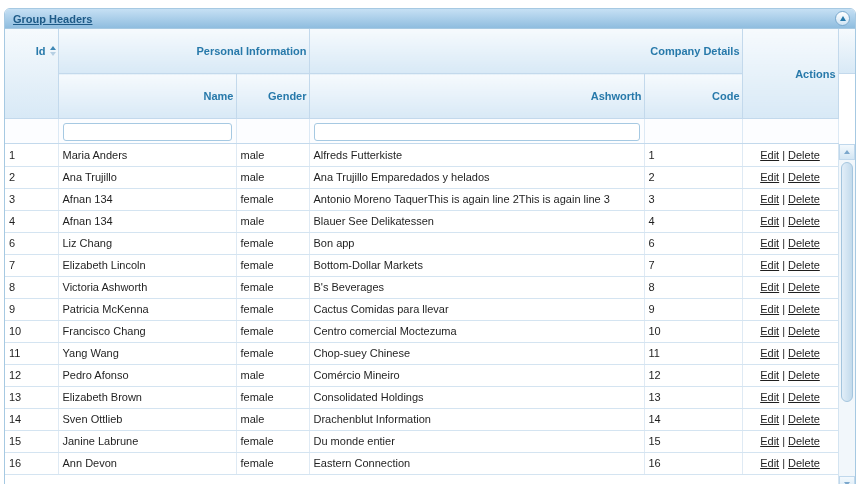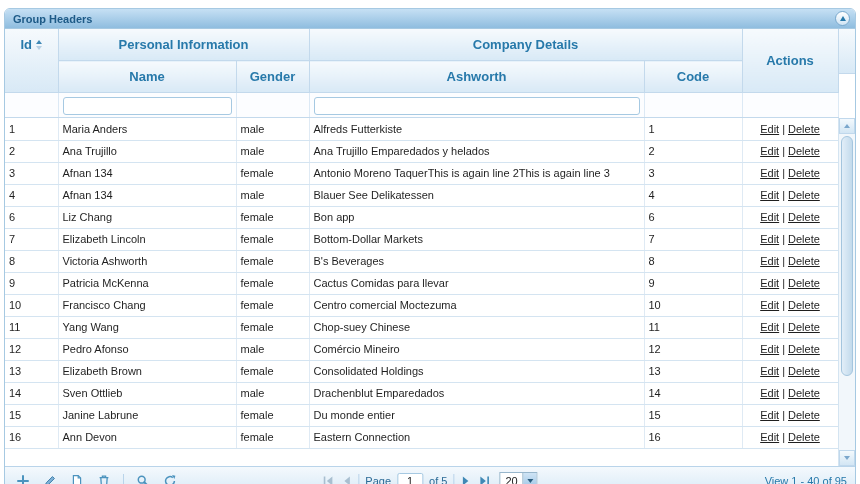--- a/index.html
+++ b/index.html
@@ -13,35 +13,35 @@
     position:absolute; left:4px; top:8px; width:852px;
     border:1px solid #a6c9e2; border-radius:6px 6px 5px 5px;
     background:#fff; overflow:hidden;
   }
   
   .titlebar {
     height:20px; background:linear-gradient(#c6e0f4,#8fbddf);
     border-bottom:1px solid #a6c9e2;
     display:flex; align-items:center; padding:0 5px 0 8px;
   }
-  .title { flex:1; font-size:11px; font-weight:bold; color:#1d5a87; }
+  .title { flex:1; font-size:11px; font-weight:bold; color:#1d5a87;text-decoration:underline; }
   .collapse-btn {
     width:15px; height:15px; border-radius:50%;
     border:1px solid #79a8cc; background:linear-gradient(#ffffff,#cfe4f4);
     display:flex; align-items:center; justify-content:center; cursor:pointer;
   }
   .tri-up { width:0; height:0; border-left:3px solid transparent; border-right:3px solid transparent; border-bottom:5px solid #2779aa; }
   
   .hwrap { position:relative; }
   table { border-collapse:collapse; table-layout:fixed; width:833px; }
   .htable th {
     background:linear-gradient(#f6fafd,#d8e9f6);
     border-right:1px solid #c3d9ec; border-bottom:1px solid #c3d9ec;
-    font-size:13px; font-weight:bold; color:#2779aa;
-    height:22px; padding:8px 2px; text-align:center; overflow:hidden; white-space:nowrap;
+    font-size:11px; font-weight:bold; color:#2779aa;
+    height:22px; padding:16px 2px; text-align:right; overflow:hidden; white-space:nowrap;
   }
   .th-id { vertical-align:top; padding-top:5px; cursor:pointer; }
   .th-sortable { cursor:pointer; }
   .idwrap { display:inline-flex; align-items:center; gap:4px; }
   .sort { display:inline-flex; flex-direction:column; gap:2px; }
   .s-asc  { width:0; height:0; border-left:3px solid transparent; border-right:3px solid transparent; border-bottom:4px solid #3f88b5; }
   .s-desc { width:0; height:0; border-left:3px solid transparent; border-right:3px solid transparent; border-top:4px solid #b6cfe3; }
   .hfiller {
     position:absolute; top:0; right:0; width:17px; height:45px;
     background:linear-gradient(#f6fafd,#d8e9f6);
@@ -314,21 +314,21 @@
             <td class="c-code">13</td>
             <td class="c-actions">
               <a>Edit</a><span class="act-sep">|</span><a>Delete</a>
             </td>
           </tr>
 
           <tr>
             <td class="c-id">14</td>
             <td class="c-name">Sven Ottlieb</td>
             <td class="c-gender">male</td>
-            <td class="c-company">Drachenblut Emparedados</td>
+            <td class="c-company">Drachenblut Information</td>
             <td class="c-code">14</td>
             <td class="c-actions">
               <a>Edit</a><span class="act-sep">|</span><a>Delete</a>
             </td>
           </tr>
 
           <tr>
             <td class="c-id">15</td>
             <td class="c-name">Janine Labrune</td>
             <td class="c-gender">female</td>

